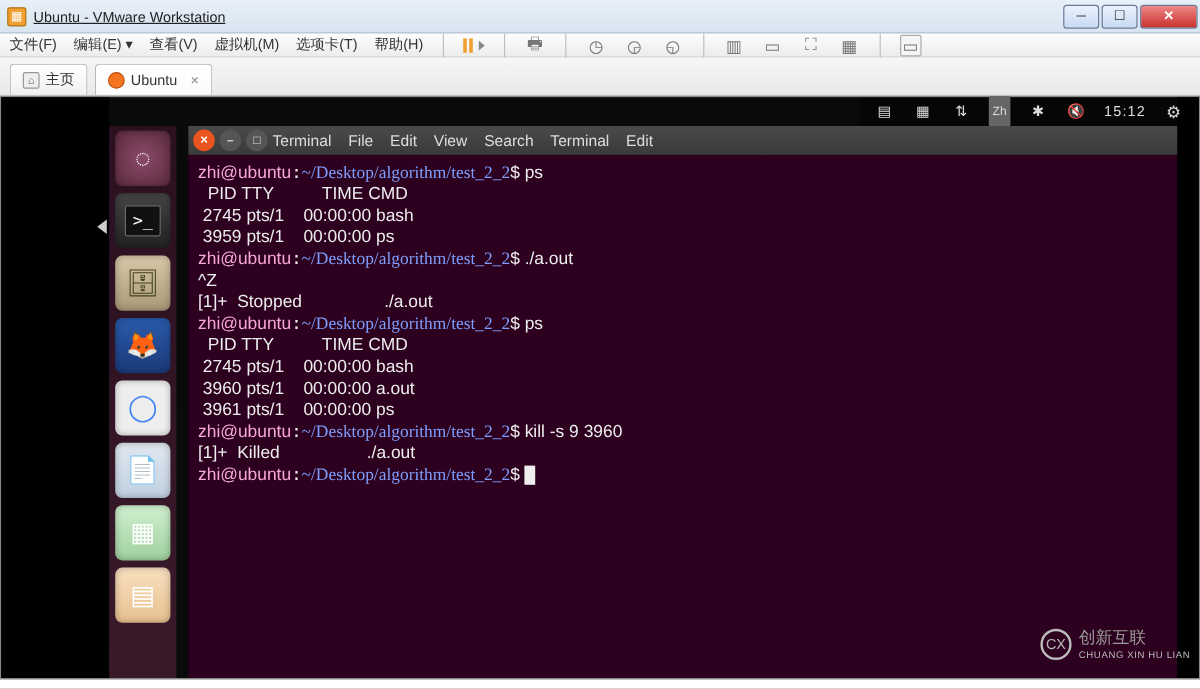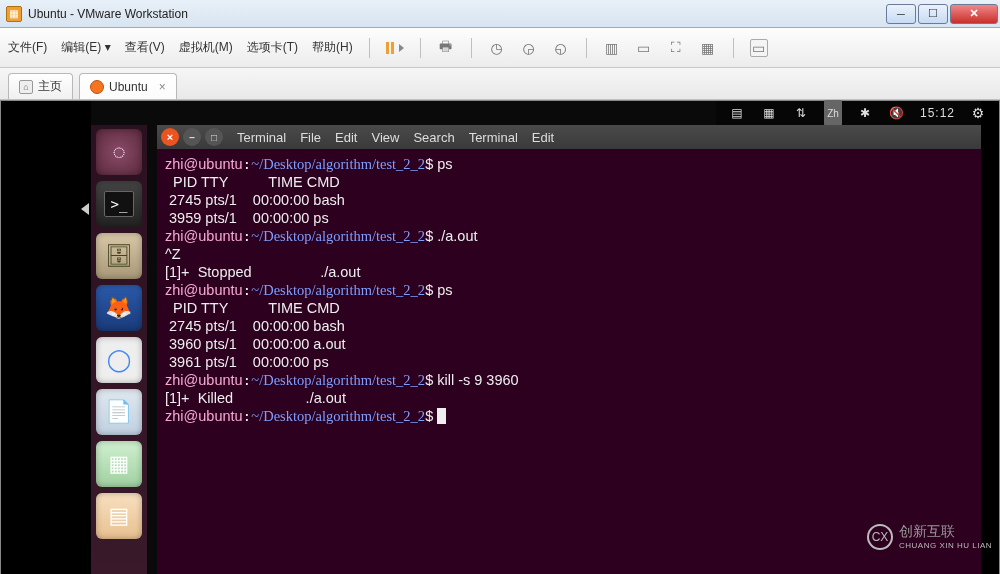--- a/index.html
+++ b/index.html
@@ -1,28 +1,28 @@
 <!DOCTYPE html>
 <html><head>
 <meta charset="utf-8">
 <style>
 * { margin: 0; padding: 0; box-sizing: border-box; font-family: "Segoe UI", Tahoma, sans-serif; }
 body { width: 1000px; height: 574px; overflow: hidden; background: #fff; position: relative; }
 
 
 .win-titlebar { height: 28px; background: linear-gradient(#e8f0f8,#d8e4f0); border-bottom: 1px solid #9aacc0; display: flex; align-items: center; padding-left: 6px; }
 .win-titlebar .icon { width: 16px; height: 16px; background: #f0a030; border: 1px solid #b07010; border-radius: 2px; margin-right: 6px; display:flex;align-items:center;justify-content:center;font-size:10px;color:#fff;}
-.win-title { font-size: 12px; color: #222; }
+.win-title { font-size: 12px; color: #222; text-decoration: underline; }
 .win-btns { margin-left: auto; display: flex; }
 .win-btn { width: 30px; height: 20px; margin-right: 2px; border: 1px solid #6a7a98; border-radius: 3px; display:flex; align-items:center; justify-content:center; font-size:11px; }
 .win-min, .win-max { background: linear-gradient(#eaf2fc,#c7dbf4); color:#333; }
 .win-close { width: 48px; background: linear-gradient(#e88,#c9302c); color:#fff; font-weight:bold; }
 
 
-.vm-menubar { height: 40px; background: linear-gradient(#fdfdfd,#ececec); border-bottom: 1px solid #c8c8c8; display:flex; align-items:center; padding: 0 8px; font-size:12px; color:#333; gap:14px;}
+.vm-menubar { height: 20px; background: linear-gradient(#fdfdfd,#ececec); border-bottom: 1px solid #c8c8c8; display:flex; align-items:center; padding: 0 8px; font-size:12px; color:#333; gap:14px;}
 .vm-sep { width:1px; height:20px; background:#c0c0c0; margin:0 2px;}
 .vm-ico { width:18px; height:18px; display:flex; align-items:center; justify-content:center; color:#777; font-size:14px;}
 .vm-pause { display:flex; gap:2px; align-items:center;}
 .vm-pause .bar { width:3px; height:12px; background:#f0a030;}
 .vm-pause .tri { width:0;height:0;border-top:4px solid transparent;border-bottom:4px solid transparent;border-left:5px solid #888; margin-left:3px;}
 
 
 .vm-tabbar { height: 32px; background: linear-gradient(#f6f6f6,#e9e9e9); border-bottom:1px solid #c0c0c0; display:flex; align-items:flex-end; padding-left:8px; gap:6px;}
 .vm-tab { height:26px; padding:0 10px; background:linear-gradient(#fff,#f0f0f0); border:1px solid #b8b8b8; border-bottom:none; border-radius:4px 4px 0 0; display:flex; align-items:center; font-size:12px; gap:5px; color:#333;}
 .vm-tab.active { background:linear-gradient(#fff,#fbfbfb); }
@@ -52,21 +52,21 @@
 .lc-impress { background:linear-gradient(#f8e0c0,#e8c090);}
 .lc-term .tglyph { font-family:monospace; font-size:14px; background:#111; padding:4px 6px; border:1px solid #666; border-radius:2px;}
 .larrow { position:absolute; left:80px; top:102px; width:0;height:0; border-top:6px solid transparent; border-bottom:6px solid transparent; border-right:8px solid #ccc;}
 
 
 .termwin { position:absolute; left:156px; top:24px; right:18px; bottom:0; background:#2c001e;}
 .term-titlebar { height:24px; background:linear-gradient(#4a4a4a,#3a3a3a); display:flex; align-items:center; gap:4px; padding-left:4px;}
 .tbtn { width:18px; height:18px; border-radius:9px; display:flex; align-items:center; justify-content:center; font-size:11px; font-weight:bold; color:#fff;}
 .tbtn.cls { background:#e95420;}
 .tbtn.oth { background:#555; color:#ddd; font-size:10px;}
-.term-menu { margin-left:10px; display:flex; gap:14px; color:#ddd; font-size:13px;}
+.term-menu { display:flex; gap:14px; color:#ddd; font-size:13px;}
 .term-body { padding:6px 8px; font-family:"DejaVu Sans Mono","Courier New",monospace; font-size:14.5px; line-height:18px; color:#eee; white-space:pre;}
 .prompt-user { color:#f9a8d4;}
 .prompt-path { color:#7f9fff;font-family:Liberation Serif, serif;}
 .prompt-dollar{ color:#eee;}
 .cursor-blk { display:inline-block; width:9px; height:16px; background:#eee; vertical-align:text-bottom;}
 
 
 .wm { position:absolute; right:8px; bottom:24px; font-size:11px; color:#aaa; display:flex; align-items:center; gap:6px;}
 .wm .logo { width:26px;height:26px; border:2px solid #bbb; border-radius:50%; display:flex;align-items:center;justify-content:center;font-size:12px;color:#bbb;}
 

